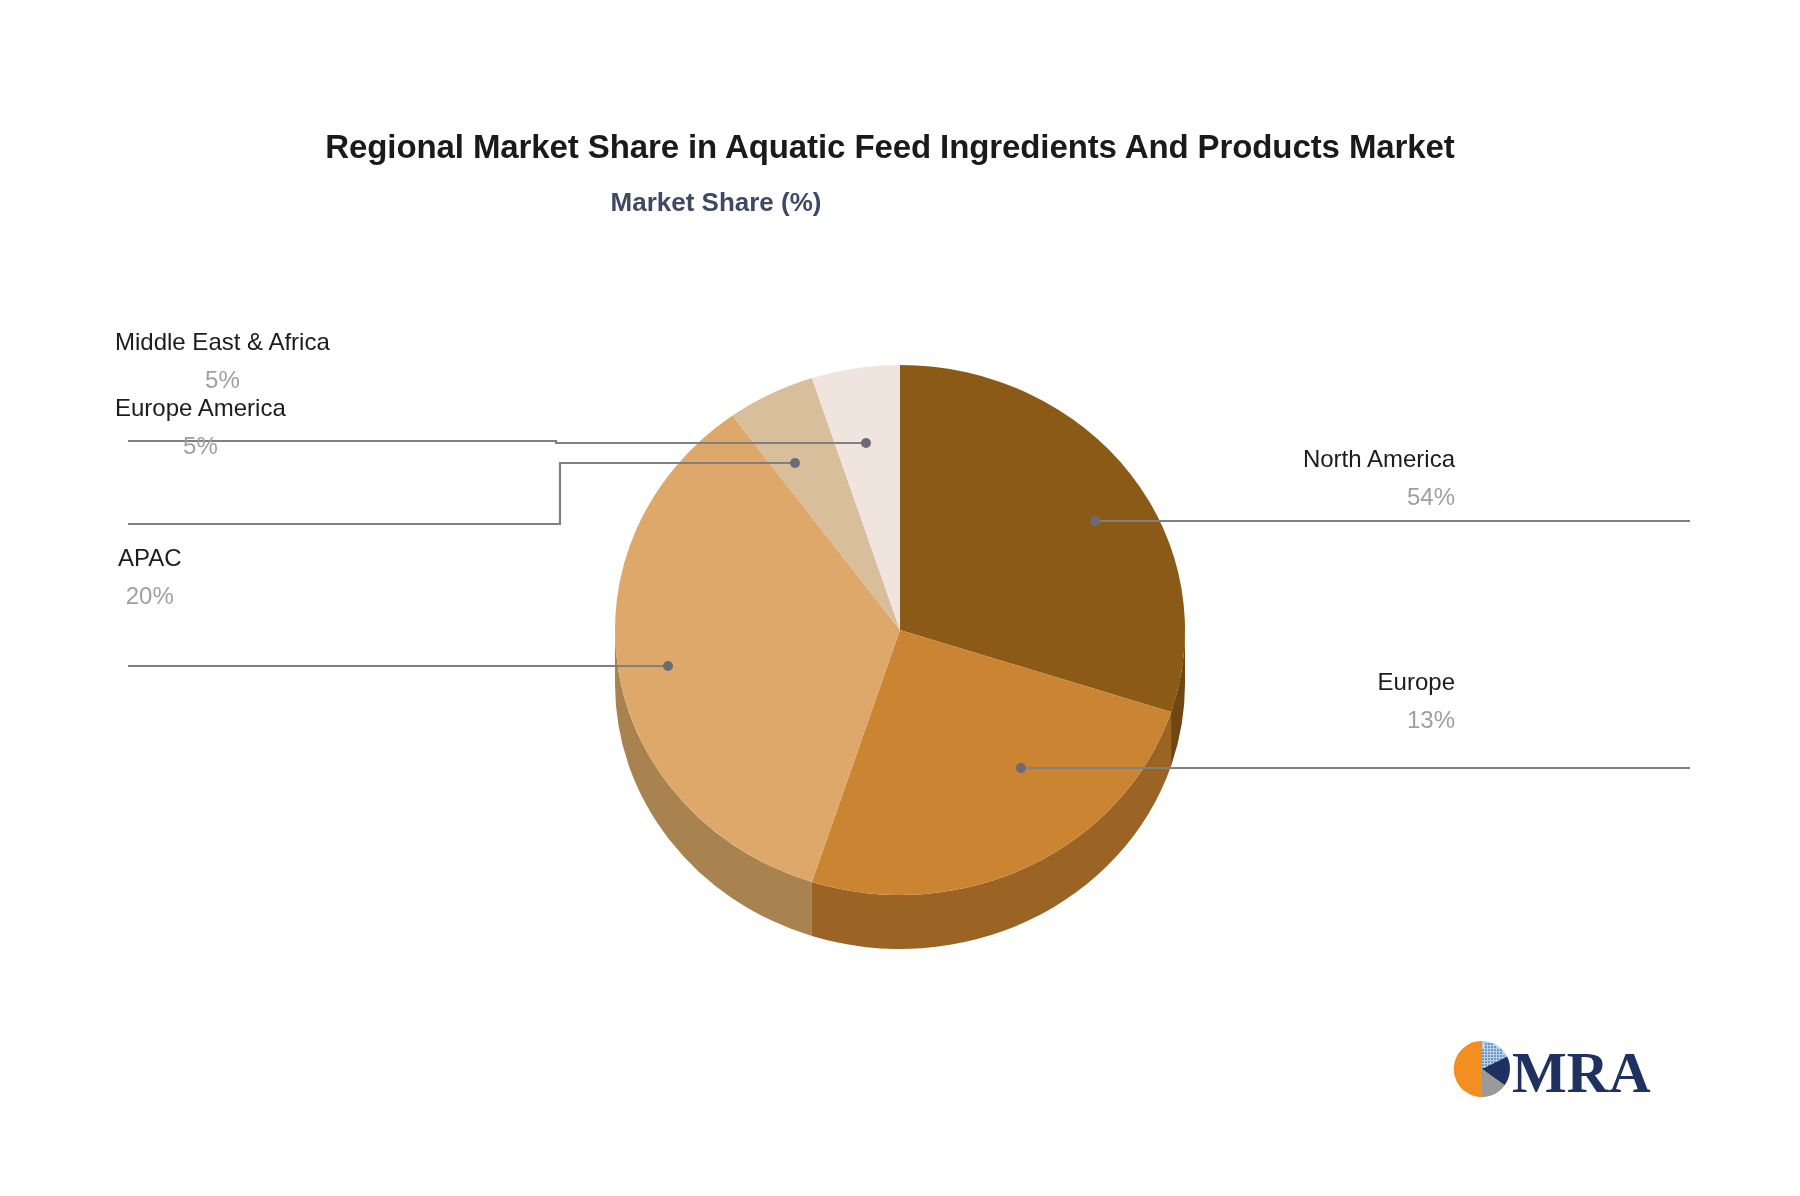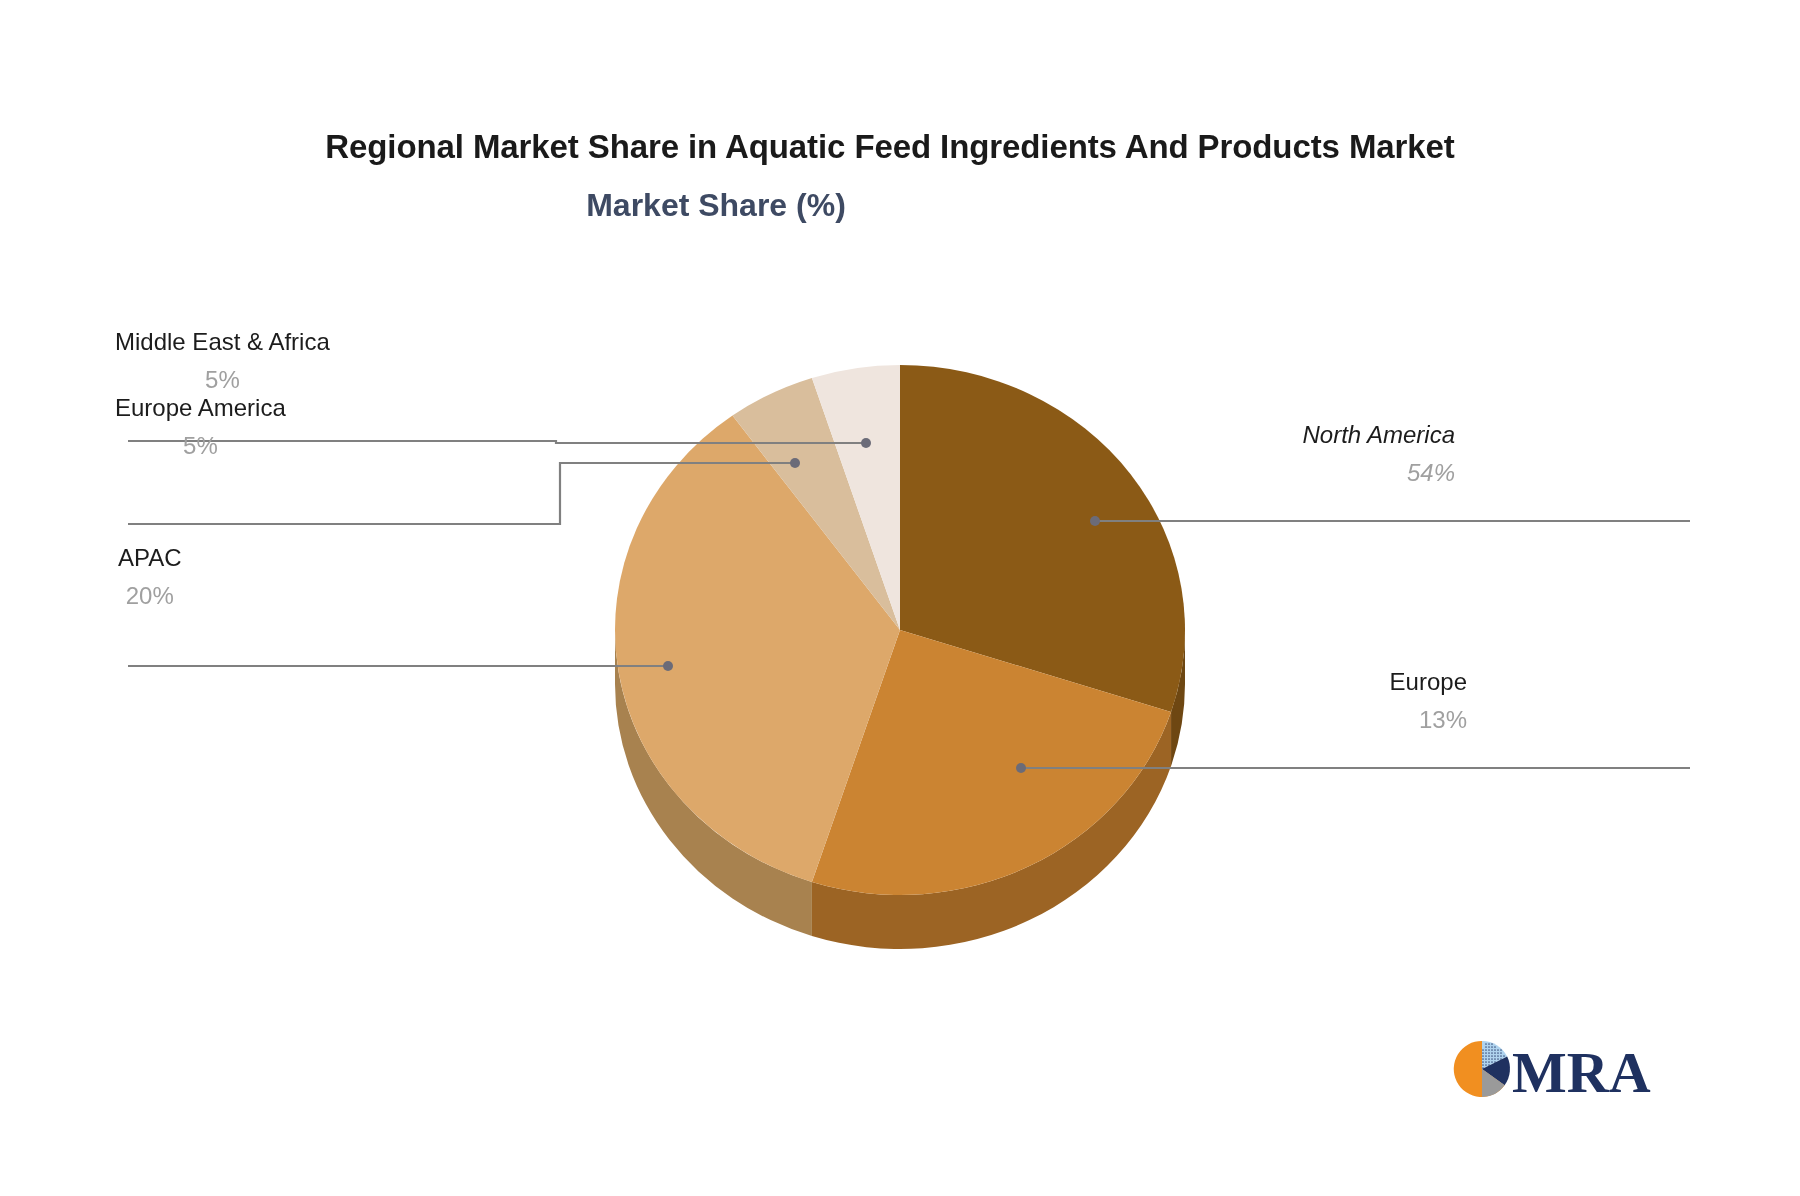--- a/index.html
+++ b/index.html
@@ -31,21 +31,21 @@
     color: #1a1a1a;
     letter-spacing: -0.1px;
     white-space: nowrap;
   }
   .chart-subtitle {
     position: absolute;
     left: 0;
     top: 187px;
     width: 1432px;
     text-align: center;
-    font-size: 32px;
+    font-size: 26px;
     font-weight: bold;
     color: #3e4a63;
     white-space: nowrap;
   }
   
   #plot {
     position: absolute;
     left: 0;
     top: 0;
     width: 1800px;
@@ -142,26 +142,26 @@
   <div class="callout left" style="left:115px; top:396px;">
     <span class="cl-name">Europe America</span>
     <span class="cl-val">5%</span>
   </div>
 
   <div class="callout left" style="left:118px; top:546px;">
     <span class="cl-name">APAC</span>
     <span class="cl-val">20%</span>
   </div>
 
-  <div class="callout right" style="left:1185px; top:423px; width:270px;font-style:italic;">
+  <div class="callout right" style="left:1185px; top:447px; width:270px;">
     <span class="cl-name">North America</span>
     <span class="cl-val">54%</span>
   </div>
 
-  <div class="callout right" style="left:1185px; top:670px; width:270px;padding-left:12px;">
+  <div class="callout right" style="left:1185px; top:670px; width:270px;">
     <span class="cl-name">Europe</span>
     <span class="cl-val">13%</span>
   </div>
 
   <svg id="logo" viewBox="0 0 200 72">
     <g>
 
       <path id="lg-orange" d="M 30 34 L 30 6 A 28 28 0 1 0 52.6 50.2 Z" fill="#F18F20"></path>
 
       <path id="lg-lblue" d="M 30 34 L 30 6 A 28 28 0 0 1 55.2 21.6 Z" fill="#AFD3EE"></path>

